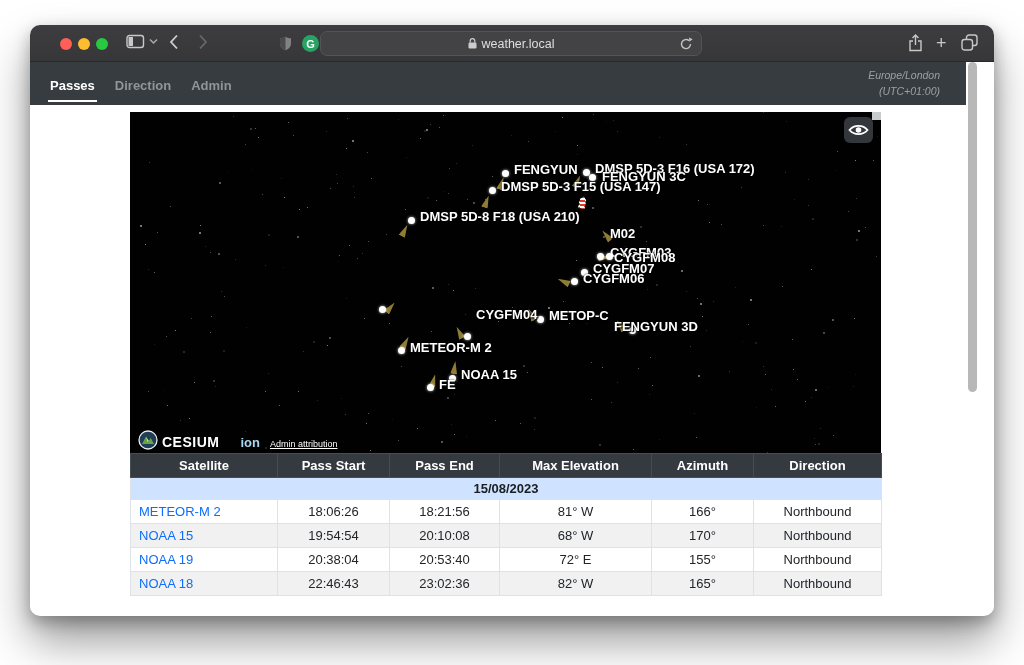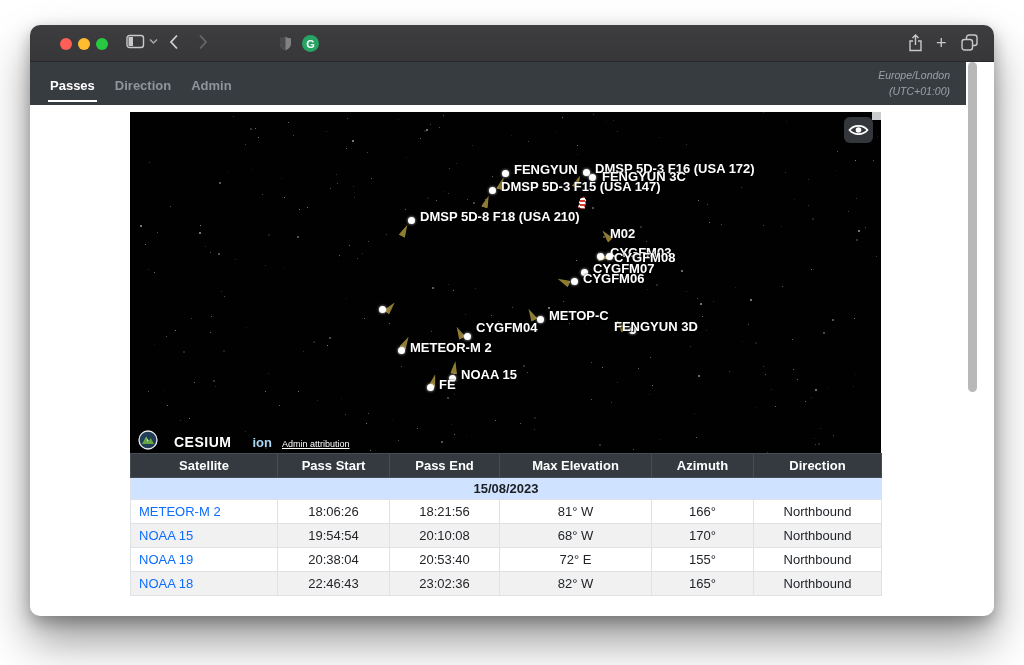--- a/index.html
+++ b/index.html
@@ -22,21 +22,21 @@
               color:#dfdfe0; font-size:12.5px; }
   .urlfield .lock { margin-right:5px; display:flex; }
   .urlfield .reload { position:absolute; right:8px; top:5px; }
 
   .gbadge { position:absolute; left:272px; top:10px; width:17px; height:17px; border-radius:50%;
             background:#27a463; color:#fff; font-size:11px; font-weight:bold;
             display:flex; align-items:center; justify-content:center; }
 
   
   .navbar { position:relative; height:43px; width:936px; background:#373c41;
-            display:flex; align-items:center; padding:0 16px 0 18px; }
+            display:flex; align-items:center; padding:0 26px 0 18px; }
   .tab { font-size:13px; font-weight:bold; color:#8e959b; margin-right:16px;
          padding:12px 2px 7px 2px; border-bottom:2.5px solid transparent; cursor:pointer; }
   .tab.active { color:#ffffff; border-bottom-color:#ffffff; }
   .tz { margin-left:auto; text-align:right; font-size:10.5px; font-style:italic;
         color:#9aa0a5; line-height:1.45; }
 
   
   .content { position:relative; width:964px; height:510px; background:#fff;
              border-radius:0 0 10px 10px; }
 
@@ -53,21 +53,21 @@
   .rocket { position:absolute; width:7px; height:13px; transform:rotate(12deg);
             background:repeating-linear-gradient(180deg,#d63b30 0 2px,#ffffff 2px 4px);
             clip-path:polygon(50% 0, 100% 30%, 100% 100%, 0 100%, 0 30%); }
 
   .eye-btn { position:absolute; right:8px; top:5px; width:29px; height:26px;
              background:#33373b; border-radius:6px; display:flex; align-items:center;
              justify-content:center; cursor:pointer; }
   .corner-sq { position:absolute; right:0; top:0; width:9px; height:8px; background:#c9cbcd; }
 
   .credit { position:absolute; left:8px; bottom:3px; display:flex; align-items:flex-end; }
-  .credit .brand { color:#fff; font-weight:bold; font-size:14px; letter-spacing:.5px; margin-left:16px; }
+  .credit .brand { color:#fff; font-weight:bold; font-size:14px; letter-spacing:.5px; margin-left:4px; }
   .credit .ion { color:#aad7f2; font-size:13px; font-weight:bold; margin-left:21px; }
   .credit .attr { color:#fff; font-size:9px; text-decoration:underline; margin:0 0 1px 10px; cursor:pointer; }
 
   
   .passes { position:absolute; left:100px; top:348px; width:751px;
             border-collapse:collapse; table-layout:fixed; font-size:13px; color:#212529; }
   .passes th { background:#343a40; color:#fff; font-weight:bold; height:24px;
                border:1px solid #454d55; text-align:center; }
   .passes td { border:1px solid #dee2e6; height:24px; text-align:center; }
   .date-row td { background:#cfe2ff; font-weight:bold; height:22px; color:#1a1e21; }
@@ -112,20 +112,35 @@
     </span>
 
     <span class="tb-ic" style="left:249px;top:11px">
       <svg width="13" height="15">
           <path d="M6.5 0.8 C8.3 1.9 10.2 2.3 12 2.3 V7.5 C12 11 9.6 13 6.5 14.3 C3.4 13 1 11 1 7.5 V2.3 C2.8 2.3 4.7 1.9 6.5 0.8 Z" fill="#828284"></path>
           <path d="M6.5 0.8 C4.7 1.9 2.8 2.3 1 2.3 V7.5 C1 11 3.4 13 6.5 14.3 Z" fill="#4a4a4c"></path>
         </svg>
     </span>
     <span class="gbadge">G</span>
 
+    <div class="urlfield">
+      <span class="lock">
+        <svg width="9" height="11">
+            <rect x="0.5" y="4.5" width="8" height="6" rx="1.2" fill="#cdcdce"></rect>
+            <path d="M2.2 4.5 V3 a2.3 2.3 0 0 1 4.6 0 V4.5" fill="none" stroke="#cdcdce" stroke-width="1.2"></path>
+          </svg>
+      </span>
+      <span>weather.local</span>
+      <span class="reload">
+        <svg width="14" height="14">
+            <path d="M11.5 7 a4.5 4.5 0 1 1 -1.4 -3.2" fill="none" stroke="#c3c3c4" stroke-width="1.4"></path>
+            <polygon points="10,0.5 13.6,2.2 10.4,4.8" fill="#c3c3c4"></polygon>
+          </svg>
+      </span>
+    </div>
 
     <span class="tb-ic" style="left:878px">
       <svg width="15" height="18">
           <path d="M7.5 11 V1.5 M4.5 4 L7.5 1 L10.5 4" fill="none" stroke="#c8c8c8" stroke-width="1.4"></path>
           <path d="M5 7 H2 V16.5 H13 V7 H10" fill="none" stroke="#c8c8c8" stroke-width="1.4"></path>
         </svg>
     </span>
     <span class="tb-ic" style="left:906px;top:8px;color:#c8c8c8;font-size:18px;font-weight:400">+</span>
     <span class="tb-ic" style="left:931px">
       <svg width="17" height="17">
@@ -431,21 +446,21 @@
           <div class="sat-cone" style="left: 257px; top: 189px; transform: rotate(40deg);"></div>
           <div class="sat-dot" style="left: 249px; top: 194px;"></div>
           <div class="sat-cone" style="left: 398px; top: 196px; transform: rotate(-28deg);"></div>
           <div class="sat-dot" style="left: 407px; top: 204px;"></div>
           <div class="sat-label" style="left: 419px; top: 196px;">METOP-C</div>
           <div class="sat-cone" style="left: 487px; top: 207px; transform: rotate(-36deg);"></div>
           <div class="sat-dot" style="left: 499px; top: 215px;"></div>
           <div class="sat-label" style="left: 484px; top: 207px;">FENGYUN 3D</div>
           <div class="sat-cone" style="left: 326px; top: 214px; transform: rotate(-26deg);"></div>
           <div class="sat-dot" style="left: 334px; top: 221px;"></div>
-          <div class="sat-label" style="left: 346px; top: 208px;">CYGFM04</div>
+          <div class="sat-label" style="left: 346px; top: 195px;">CYGFM04</div>
           <div class="sat-cone" style="left: 272px; top: 224px; transform: rotate(28deg);"></div>
           <div class="sat-dot" style="left: 268px; top: 235px;"></div>
           <div class="sat-label" style="left: 280px; top: 228px;">METEOR-M 2</div>
           <div class="sat-cone" style="left: 321px; top: 249px; transform: rotate(8deg);"></div>
           <div class="sat-dot" style="left: 319px; top: 263px;"></div>
           <div class="sat-label" style="left: 331px; top: 255px;">NOAA 15</div>
           <div class="sat-cone" style="left: 300px; top: 262px; transform: rotate(15deg);"></div>
           <div class="sat-dot" style="left: 297px; top: 272px;"></div>
           <div class="sat-label" style="left: 309px; top: 265px;">FE</div>
         </div>

